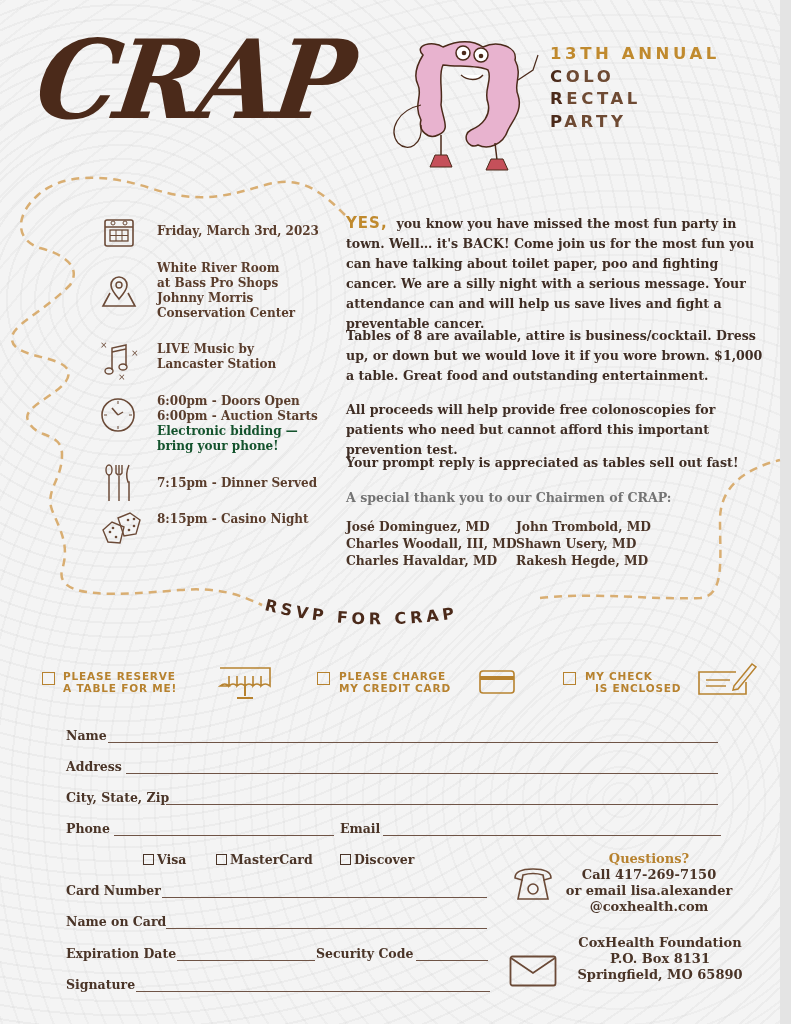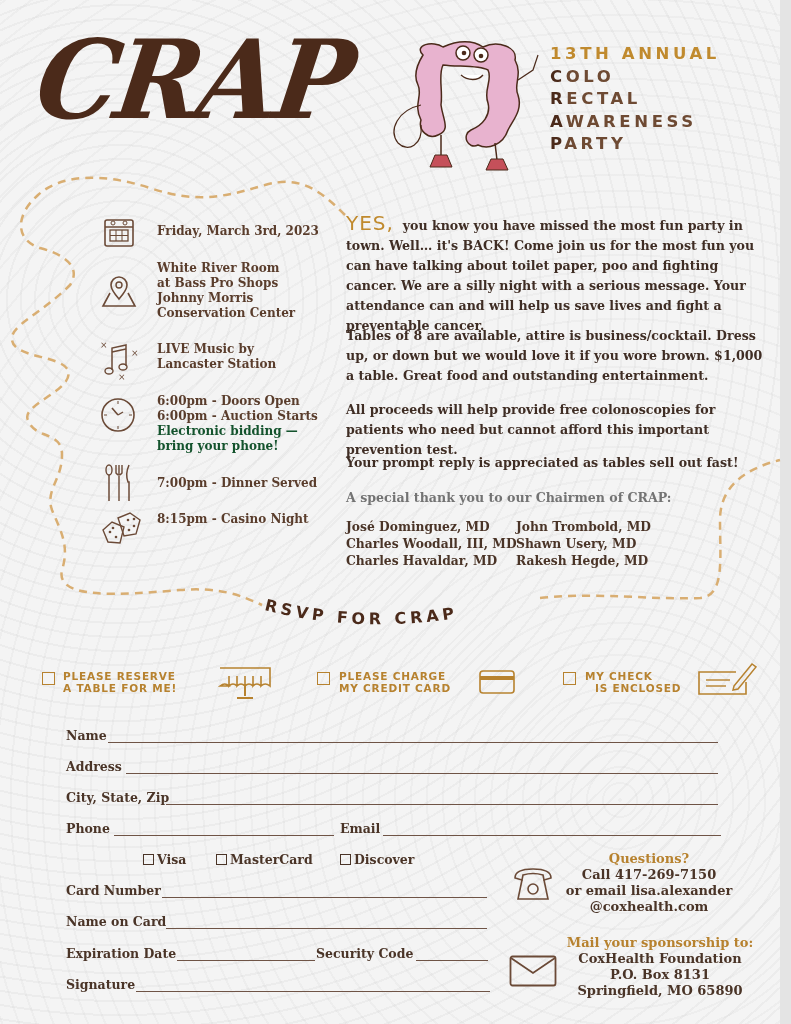--- a/index.html
+++ b/index.html
@@ -22,21 +22,21 @@
     font-size:104px;letter-spacing:-4px;color:#4b2a1a;transform:skewX(-8deg) scaleY(1.05);line-height:1;}
   .mascot{left:383px;top:35px;width:160px;height:140px;}
   .ann{left:550px;top:43px;font-family:"DejaVu Sans",sans-serif;font-size:16.5px;letter-spacing:3.6px;line-height:22.5px;font-weight:bold;}
   .ann .l1{color:#c08a2e;}
   .ann .cap{color:#4b2a1a;}
   .ann .rest{color:#6e4a33;}
   .evt{left:157px;font-size:12px;line-height:15px;font-weight:bold;color:#5a3d2c;}
   .evt .g{color:#14532d;}
   .ico{position:absolute;}
   .body{left:346px;width:420px;font-size:12.6px;line-height:20px;color:#3f2d24;font-weight:bold;}
-  .yes{font-family:"DejaVu Sans",sans-serif;color:#c08a2e;font-size:20px;font-weight:normal;letter-spacing:1px;}
+  .yes{font-family:"DejaVu Sans",sans-serif;color:#c08a2e;font-size:15px;font-weight:bold;letter-spacing:1px;}
   .chairs{left:346px;top:518px;font-size:12.3px;line-height:17px;color:#4a3427;font-weight:bold;}
   .chairs .col{position:absolute;top:0;white-space:nowrap;}
   .rsvp{left:262px;top:588px;width:280px;height:50px;}
   .opt{font-family:"DejaVu Sans",sans-serif;font-weight:bold;color:#b7822f;font-size:10.5px;line-height:12px;letter-spacing:.8px;}
   .cb{position:absolute;width:11px;height:11px;border:1.5px solid #b7822f;}
   .form{font-size:12.5px;font-weight:bold;color:#4a3427;}
   .fl{position:absolute;height:1px;background:#6f5446;}
   .pcb{display:inline-block;width:9px;height:9px;border:1.3px solid #4a3427;vertical-align:-1px;margin-right:3px;}
   .contact{text-align:center;font-size:13px;line-height:16px;font-weight:bold;color:#4a3427;}
   .contact .g{color:#b7822f;}
@@ -67,21 +67,20 @@
   <path d="M47 132 L 52 120 L 64 120 L 69 132 Z" fill="#c5505a" stroke="#4b2a1a"></path>
   <path d="M103 135 L 108 124 L 120 124 L 125 135 Z" fill="#c5505a" stroke="#4b2a1a"></path>
   <path d="M38 70 C 15 75, 5 95, 15 108 C 25 118, 40 110, 38 90" fill="none" stroke="#4b2a1a" stroke-width="1.2"></path>
   <path d="M135 45 L 150 35 L 155 20" fill="none" stroke="#4b2a1a" stroke-width="1.2"></path>
 </svg>
 
 <div class="abs ann">
   <div class="l1">13TH ANNUAL</div>
   <div><span class="cap">C</span><span class="rest">OLO</span></div>
   <div><span class="cap">R</span><span class="rest">ECTAL</span></div>
-  <div><span class="cap">A</span><span class="rest">WARENESS</span></div>
   <div><span class="cap">P</span><span class="rest">ARTY</span></div>
 </div>
 
 <svg class="ico" style="left:103px;top:216px" width="32" height="32" viewBox="0 0 32 32">
   <rect x="2" y="4" width="28" height="26" rx="2" fill="none" stroke="#6b4a37" stroke-width="1.6"></rect>
   <line x1="2" y1="11" x2="30" y2="11" stroke="#6b4a37" stroke-width="1.5"></line>
   <circle cx="10" cy="7" r="2" fill="none" stroke="#6b4a37"></circle>
     <circle cx="22" cy="7" r="2" fill="none" stroke="#6b4a37"></circle>
   <rect x="7" y="14" width="18" height="11" fill="none" stroke="#6b4a37" stroke-width="1.3"></rect>
   <line x1="13" y1="14" x2="13" y2="25" stroke="#6b4a37"></line>
@@ -131,21 +130,21 @@
   <div class="g">Electronic bidding —</div>
   <div class="g">bring your phone!</div>
 </div>
 
 <svg class="ico" style="left:104px;top:464px" width="30" height="38" viewBox="0 0 30 38">
   <ellipse cx="5" cy="6" rx="3" ry="5" fill="none" stroke="#6b4a37" stroke-width="1.4"></ellipse>
     <line x1="5" y1="11" x2="5" y2="37" stroke="#6b4a37" stroke-width="1.5"></line>
   <path d="M12 1 L 12 9 Q 15 13 18 9 L 18 1 M15 1 L 15 10 M15 12 L 15 37" fill="none" stroke="#6b4a37" stroke-width="1.4"></path>
   <path d="M25 1 Q 21 10 24 18 L 25 18 L 25 37" fill="none" stroke="#6b4a37" stroke-width="1.5"></path>
 </svg>
-<div class="abs evt" style="top:476px">7:00pm - Dinner Served</div>
+<div class="abs evt" style="top:476px">7:15pm - Dinner Served</div>
 
 <svg class="ico" style="left:100px;top:510px" width="42" height="36" viewBox="0 0 42 36">
   <path d="M3 20 L 12 12 L 24 17 L 20 33 L 8 32 Z" fill="none" stroke="#6b4a37" stroke-width="1.4"></path>
   <path d="M18 8 L 30 3 L 40 10 L 36 24 L 24 26 Z" fill="none" stroke="#6b4a37" stroke-width="1.4"></path>
   <circle cx="10" cy="22" r="1.3" fill="#6b4a37"></circle>
     <circle cx="16" cy="27" r="1.3" fill="#6b4a37"></circle>
     <circle cx="13" cy="18" r="1.3" fill="#6b4a37"></circle>
   <circle cx="28" cy="10" r="1.3" fill="#6b4a37"></circle>
     <circle cx="34" cy="16" r="1.3" fill="#6b4a37"></circle>
     <circle cx="29" cy="20" r="1.3" fill="#6b4a37"></circle>
@@ -261,17 +260,16 @@
   <div>Call 417-269-7150</div>
   <div>or email lisa.alexander</div>
   <div>@coxhealth.com</div>
 </div>
 
 <svg class="ico" style="left:509px;top:955px" width="48" height="32" viewBox="0 0 48 32">
   <rect x="1.5" y="1.5" width="45" height="29" rx="2" fill="none" stroke="#6b4a37" stroke-width="1.8"></rect>
   <path d="M2 3 L 24 18 L 46 3" fill="none" stroke="#6b4a37" stroke-width="1.8"></path>
 </svg>
 <div class="abs contact" style="left:555px;top:935px;width:210px">
-  <div class="g">Mail your sponsorship to:</div>
   <div>CoxHealth Foundation</div>
   <div>P.O. Box 8131</div>
   <div>Springfield, MO 65890</div>
 </div>
 
 </body></html>

